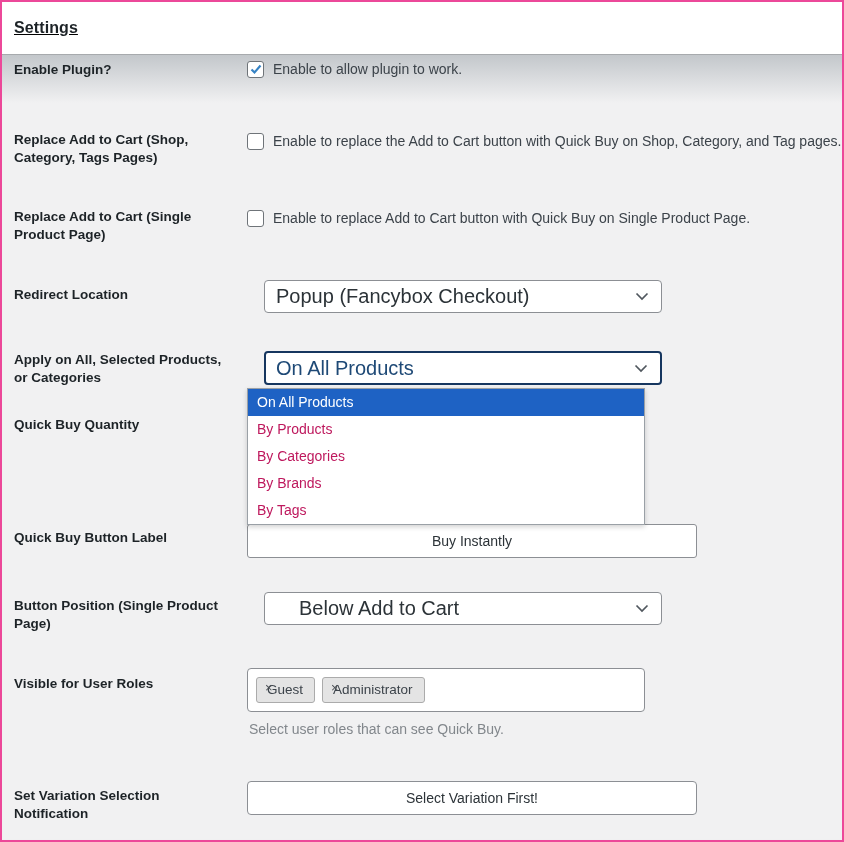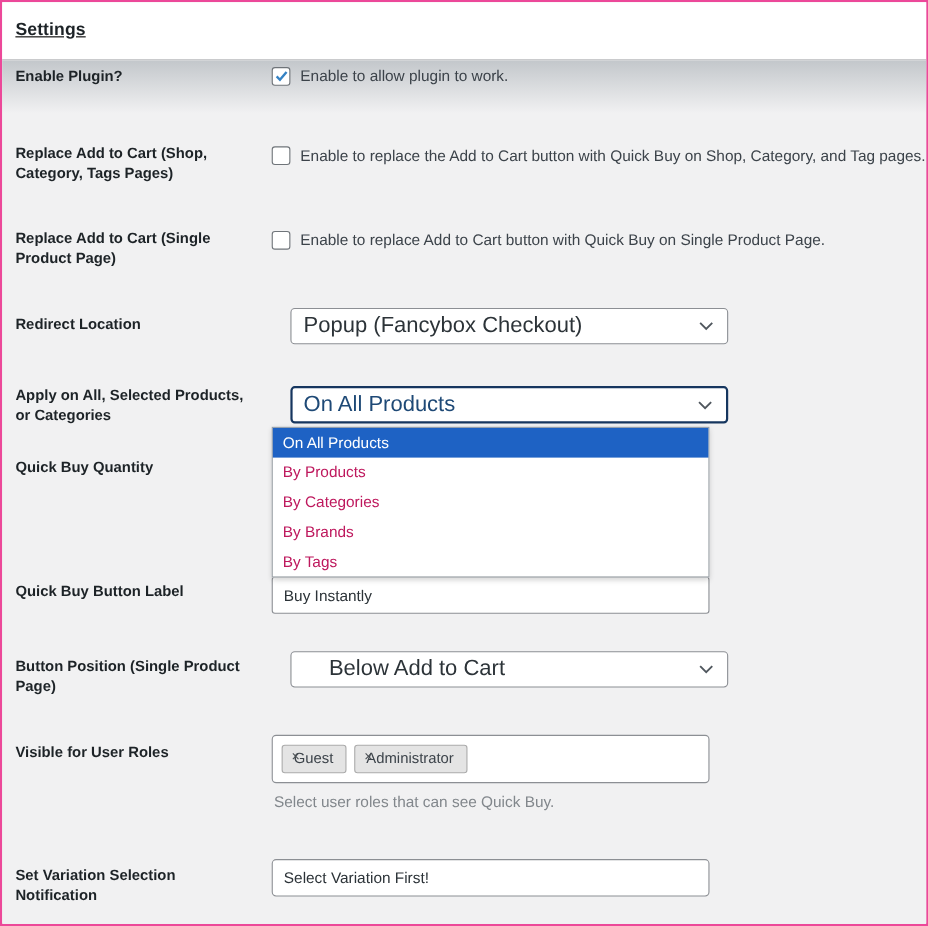--- a/index.html
+++ b/index.html
@@ -32,23 +32,23 @@
   .select .chev { margin-left:auto; display:flex; align-items:center; }
 
   .select.focused { border:2px solid #16365f; color:#1e4976; padding-left:10px; }
 
   .ddlist { position:absolute; left:245px; width:398px; background:#fff;
             border:1px solid #9aa0a6; box-shadow:0 2px 5px rgba(0,0,0,.18); z-index:5; }
   .opt { height:27px; line-height:27px; padding-left:9px; font-size:14px;
          color:#be185d; cursor:pointer; white-space:nowrap; }
   .opt.hl { background:#1e62c4; color:#ffffff; }
 
-  .txtinput { position:absolute; left:245px; width:398px; background:#fff;
+  .txtinput { position:absolute; left:245px; width:450px; background:#fff;
               border:1px solid #8c8f94; font-size:14px; color:#2c3338;
-              padding:16px 10px; font-family:inherit; }
+              padding:16px 10px; font-family:inherit;text-align:center; }
 
   .tagbox { position:absolute; left:245px; width:398px; height:44px; background:#fff;
             border:1px solid #8c8f94; border-radius:4px; display:flex; align-items:center;
             padding:0 8px; gap:7px; }
   .chip { position:relative; background:#e4e4e4; border:1px solid #ababab; border-radius:3px;
           padding:4px 11px 4px 10px; font-size:13.5px; color:#3c434a; line-height:16px;
           cursor:pointer; }
   .chip .x { position:absolute; left:8px; top:2px; font-size:13px; color:#4a4f54; }
   .muted { position:absolute; left:247px; font-size:14px; color:#82878c; }
 </style>

